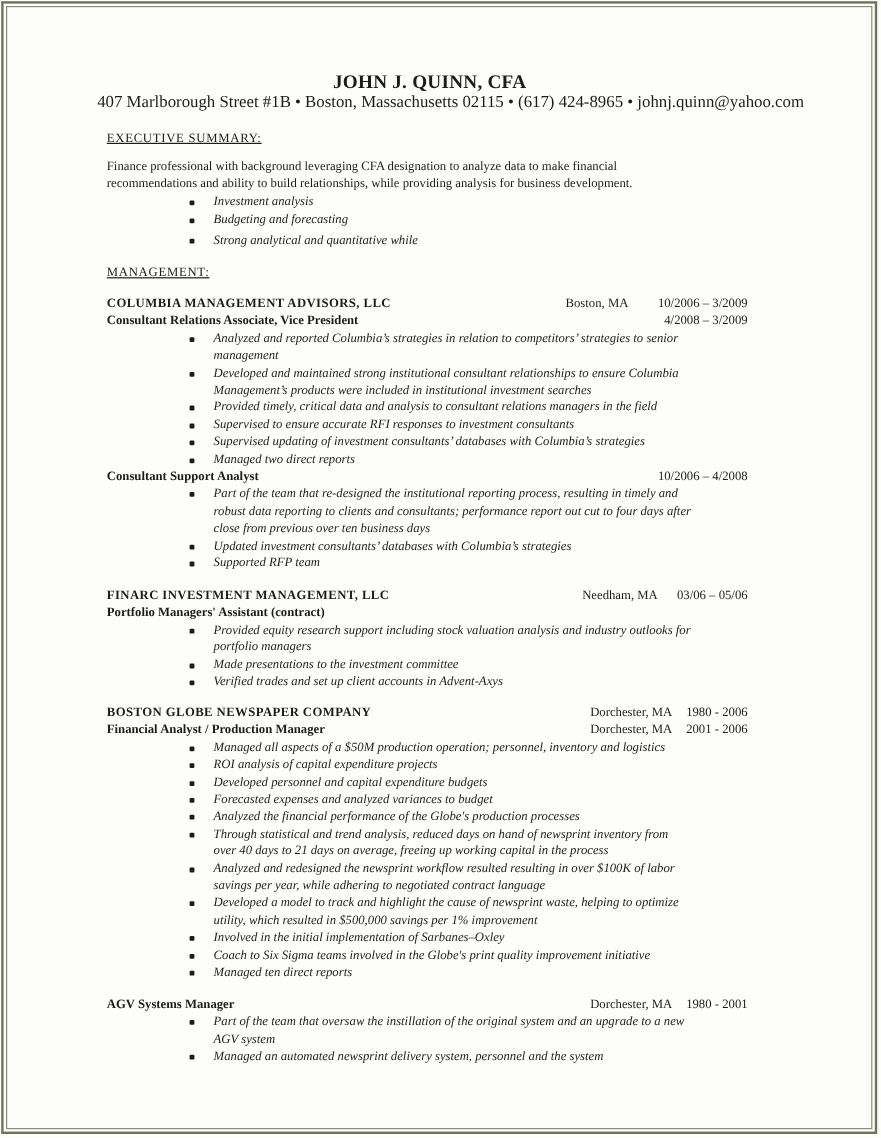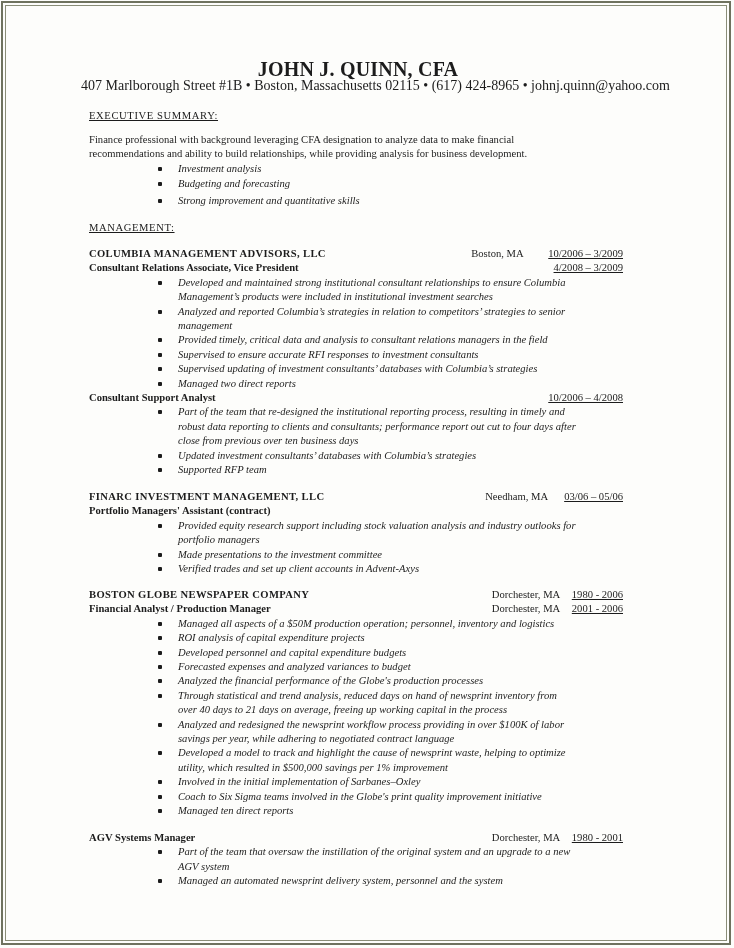--- a/index.html
+++ b/index.html
@@ -16,88 +16,88 @@
   }
   .frame-inner {
     position: absolute; left: 5px; top: 5px; width: 722px; height: 936px;
     border: 1px solid #8a8d78; box-sizing: border-box;
   }
   .page {
     position: absolute; left: 89px; top: 60px; width: 534px;
     font-size: 10.6px; line-height: 14.4px;
   }
   .name {
-    text-align: center; font-weight: bold; font-size: 20px; line-height: 18px;
+    text-align: center; font-weight: bold; font-size: 16px; line-height: 18px;
     letter-spacing: 0.2px; margin-left: 4px;
   }
   .contact { position: absolute; left: -8px; top: 19px; white-space: nowrap; font-size: 14px; }
   .section-heading {
     font-weight: normal; text-decoration: underline; letter-spacing: 0.6px;
     position: absolute; left: 0;
   }
   .summary { position: absolute; left: 0; top: 73px; width: 534px; }
   ul.bullets { list-style: none; margin: 0; padding: 0; font-style: italic; }
   ul.bullets li { position: relative; padding-left: 89px; }
   ul.bullets li .dot {
     position: absolute; left: 69px; top: 5px; width: 4px; height: 4px; background: #1c1c1c; border-radius: 1px;
   }
   .block { position: absolute; left: 0; width: 534px; }
   .row { display: flex; justify-content: space-between; white-space: nowrap; }
   .company { font-weight: bold; letter-spacing: 0.35px; }
   .role { font-weight: bold; }
   .right { display: flex; }
   .loc { width: 77px; }
-  .dates { text-align: right; text-decoration: underline; }
+  .dates { text-align: right; }
 </style>
 </head>
 <body>
 
 <div class="frame-outer"></div>
 <div class="frame-inner"></div>
 
 <div class="page">
   <div class="name">JOHN J. QUINN, CFA</div>
   <div class="contact">407 Marlborough Street #1B   • Boston, Massachusetts 02115 • (617) 424-8965 • johnj.quinn@yahoo.com</div>
 
   <div class="section-heading" style="top:49px">EXECUTIVE SUMMARY:</div>
 
   <div class="summary">
     <div>Finance professional with background leveraging CFA designation to analyze data to make financial</div>
     <div>recommendations and ability to build relationships, while providing analysis for business development.</div>
     <ul class="bullets">
       <li><span class="dot"></span><span>Investment analysis</span></li>
       <li style="margin-top:1px"><span class="dot"></span><span>Budgeting and forecasting</span></li>
-      <li style="margin-top:2px"><span class="dot"></span><span>Strong improvement and quantitative skills</span></li>
+      <li style="margin-top:2px"><span class="dot"></span><span>Strong analytical and quantitative while</span></li>
     </ul>
   </div>
 
   <div class="section-heading" style="top:161px">MANAGEMENT:</div>
 
   <div class="block" style="top:187px">
     <div class="row">
       <span class="company">COLUMBIA MANAGEMENT ADVISORS, LLC</span>
       <span class="right">
           <span class="loc">Boston, MA</span>
           <span class="dates">10/2006 – 3/2009</span>
         </span>
     </div>
     <div class="row">
       <span class="role">Consultant Relations Associate, Vice President</span>
       <span class="dates">4/2008 – 3/2009</span>
     </div>
     <ul class="bullets">
       <li>
           <span class="dot"></span>
+          <div>Analyzed and reported Columbia’s strategies in relation to competitors’ strategies to senior</div>
+          <div>management</div>
+        </li>
+      <li>
+          <span class="dot"></span>
           <div>Developed and maintained strong institutional consultant relationships to ensure Columbia</div>
           <div>Management’s products were included in institutional investment searches</div>
-        </li>
-      <li>
-          <span class="dot"></span>
-          <div>Analyzed and reported Columbia’s strategies in relation to competitors’ strategies to senior</div>
-          <div>management</div>
         </li>
       <li>
           <span class="dot"></span>
           <div>Provided timely, critical data and analysis to consultant relations managers in the field</div>
         </li>
       <li>
           <span class="dot"></span>
           <div>Supervised to ensure accurate RFI responses to investment consultants</div>
         </li>
       <li>
@@ -195,21 +195,21 @@
           <span class="dot"></span>
           <div>Analyzed the financial performance of the Globe's production processes</div>
         </li>
       <li>
           <span class="dot"></span>
           <div>Through statistical and trend analysis, reduced days on hand of newsprint inventory from</div>
           <div>over 40 days to 21 days on average, freeing up working capital in the process</div>
         </li>
       <li>
           <span class="dot"></span>
-          <div>Analyzed and redesigned the newsprint workflow process providing in over $100K of labor</div>
+          <div>Analyzed and redesigned the newsprint workflow resulted resulting in over $100K of labor</div>
           <div>savings per year, while adhering to negotiated contract language</div>
         </li>
       <li>
           <span class="dot"></span>
           <div>Developed a model to track and highlight the cause of newsprint waste, helping to optimize</div>
           <div>utility, which resulted in $500,000 savings per 1% improvement</div>
         </li>
       <li>
           <span class="dot"></span>
           <div>Involved in the initial implementation of Sarbanes–Oxley</div>

